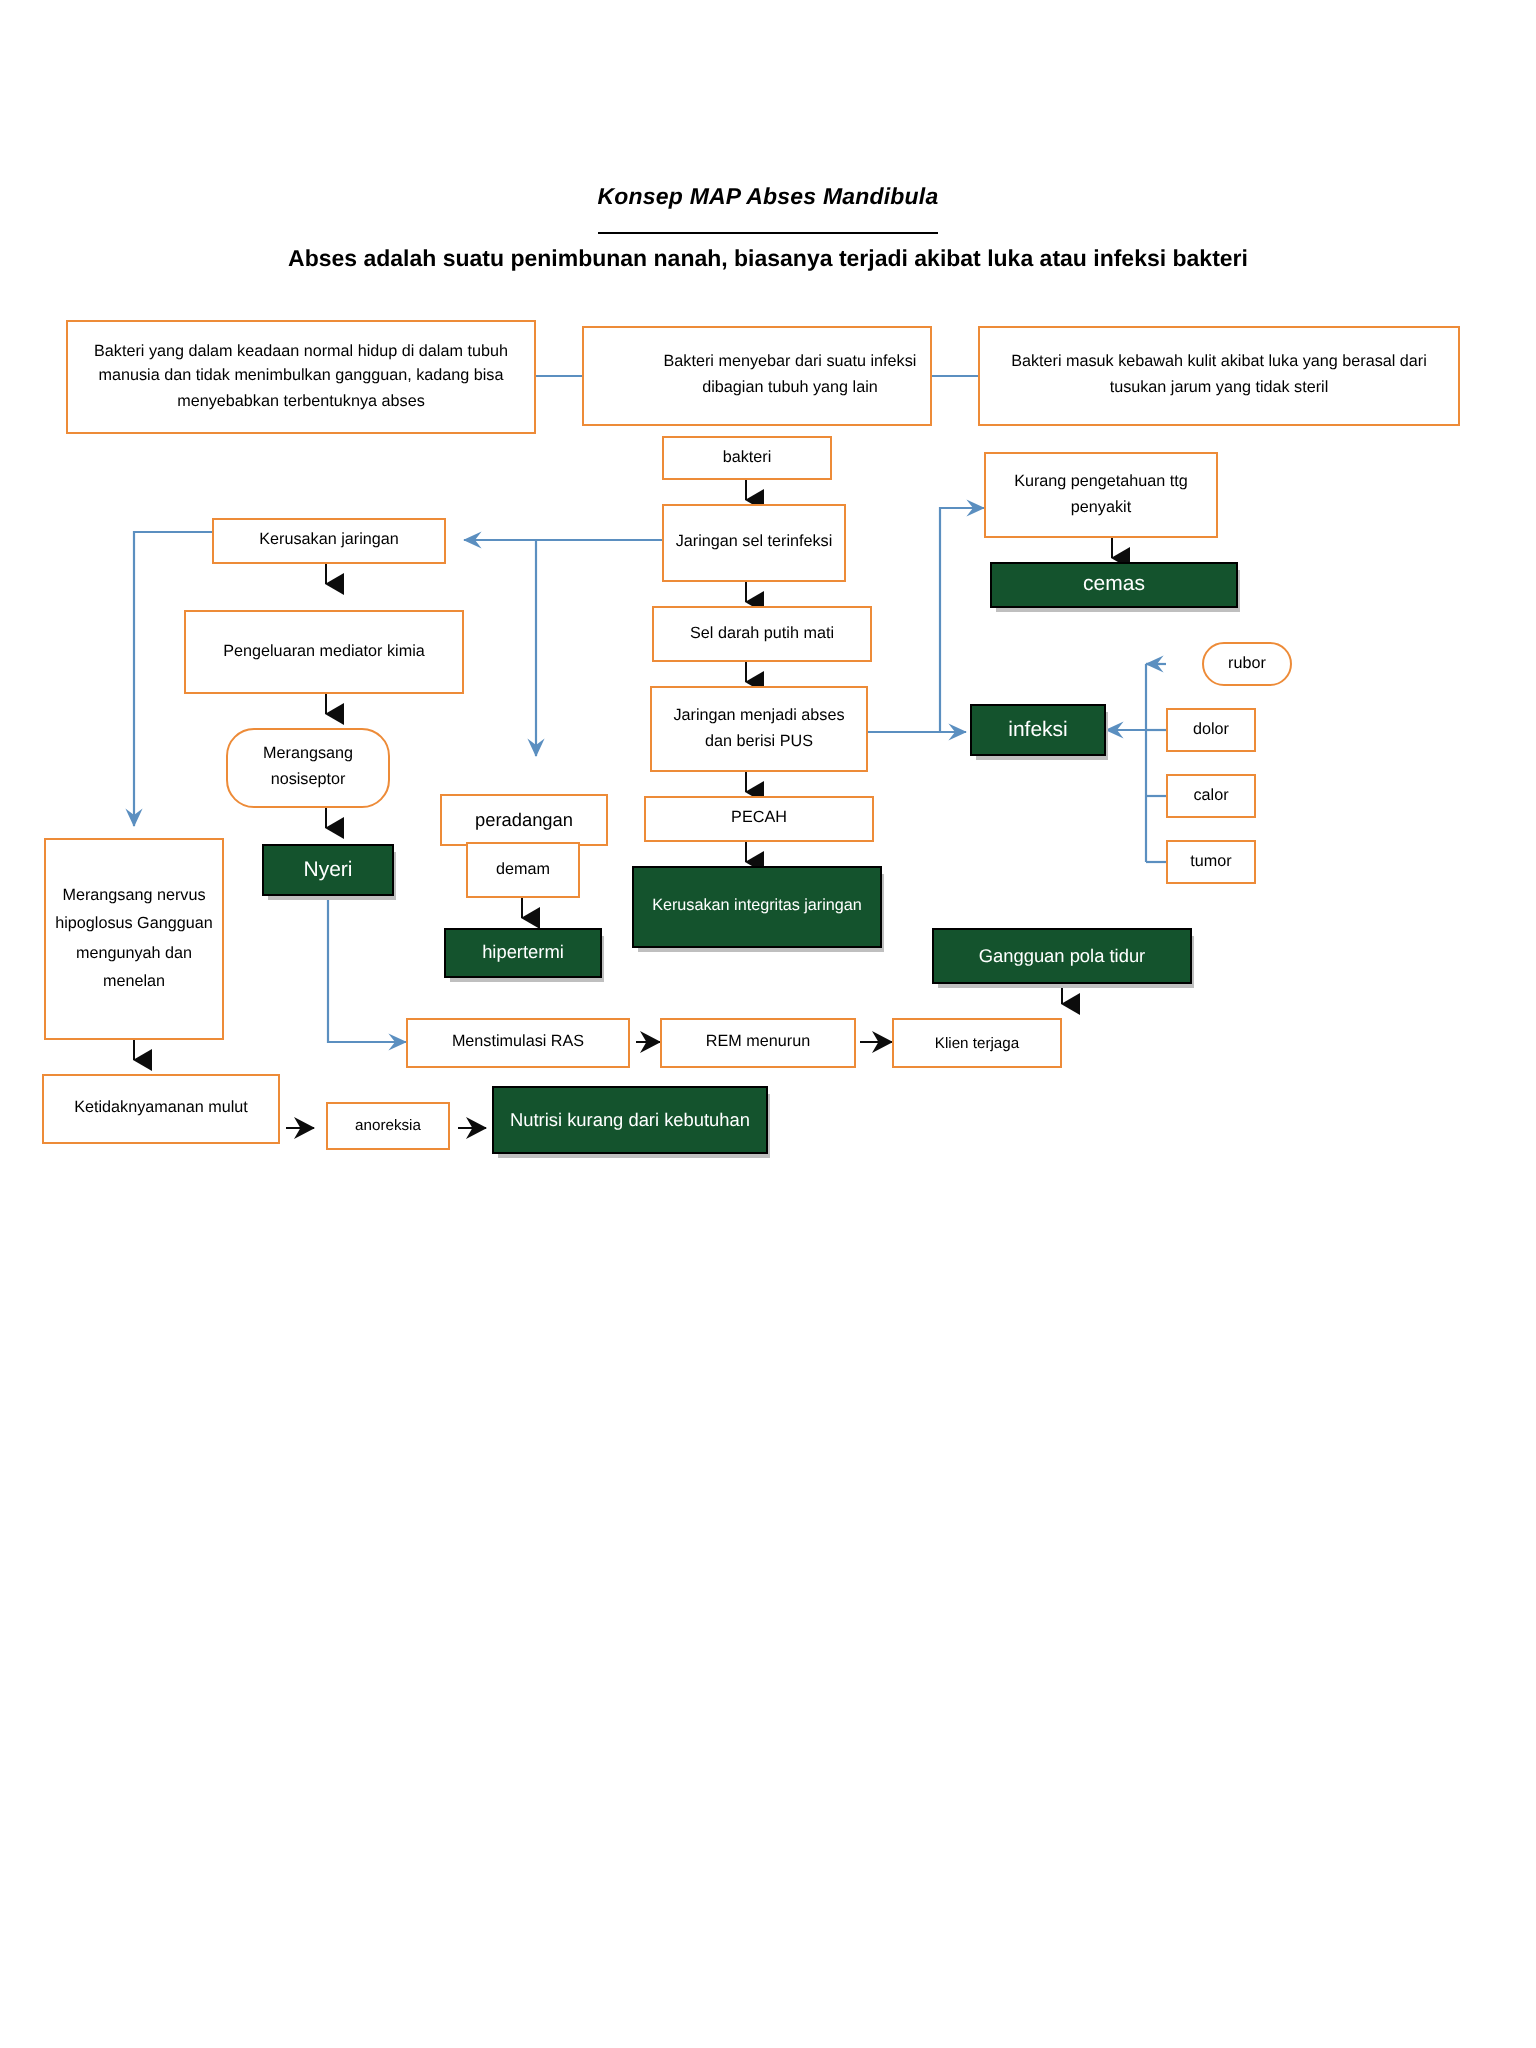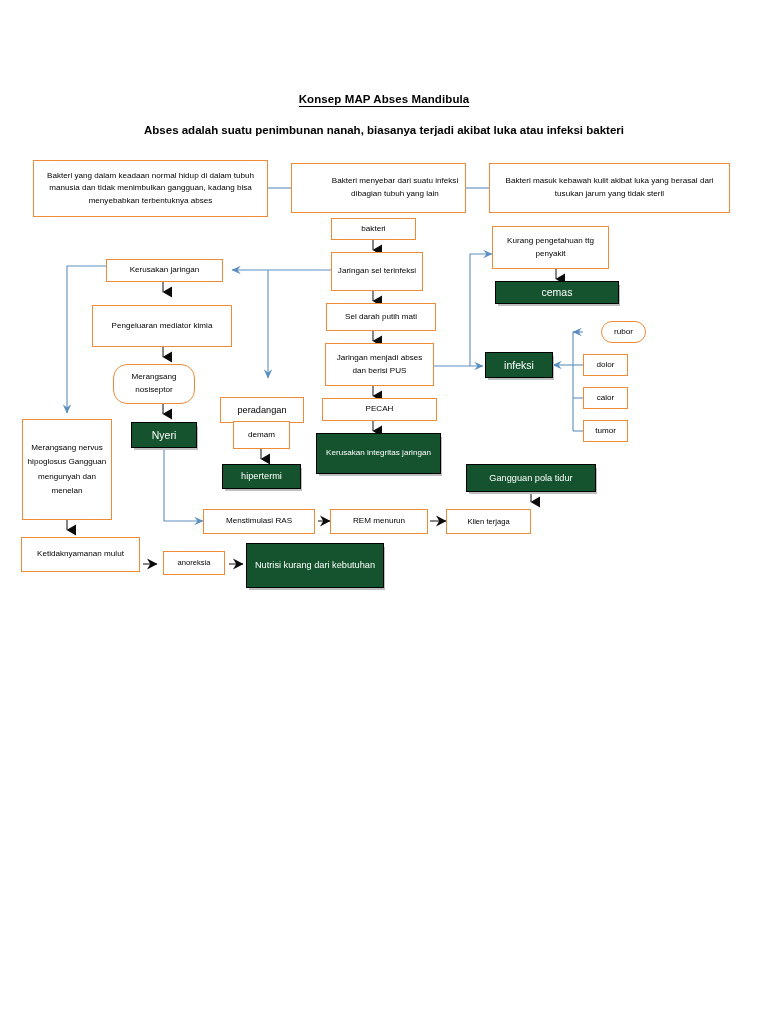--- a/index.html
+++ b/index.html
@@ -34,21 +34,22 @@
     font-weight: bold;
     color: #000;
   }
   #title {
     left: 0; top: 93px; width: 768px;
     font-size: 11.5px;
     letter-spacing: .1px;
   }
   #title span {
     border-bottom: 1.4px solid #000;
-    padding-bottom: 1px;
+    padding-bottom: 11px;
+    font-style: italic;
   }
   #subtitle {
     left: 0; top: 124px; width: 768px;
     font-size: 11.5px;
   }
 
   .node {
     position: absolute;
     box-sizing: border-box;
     display: flex;
@@ -224,21 +225,21 @@
   </div>
 
   <div class="node orange f-sm" style="left:21px; top:537px; width:119px; height:35px;">
     <span class="lbl">Ketidaknyamanan mulut</span>
   </div>
 
   <div class="node orange f-xs" style="left:163px; top:551px; width:62px; height:24px;">
     <span class="lbl">anoreksia</span>
   </div>
 
-  <div class="node black f-mid" style="left:246px; top:543px; width:138px; height:45px;">
+  <div class="node black f-mid" style="left:246px; top:543px; width:138px; height:34px;">
     <span class="lbl">Nutrisi kurang dari kebutuhan</span>
   </div>
 
   <div class="node orange f-sm" style="left:492px; top:226px; width:117px; height:43px;">
     <span class="lbl">Kurang pengetahuan ttg penyakit</span>
   </div>
 
   <div class="node black f-big" style="left:495px; top:281px; width:124px; height:23px;">
     <span class="lbl">cemas</span>
   </div>

